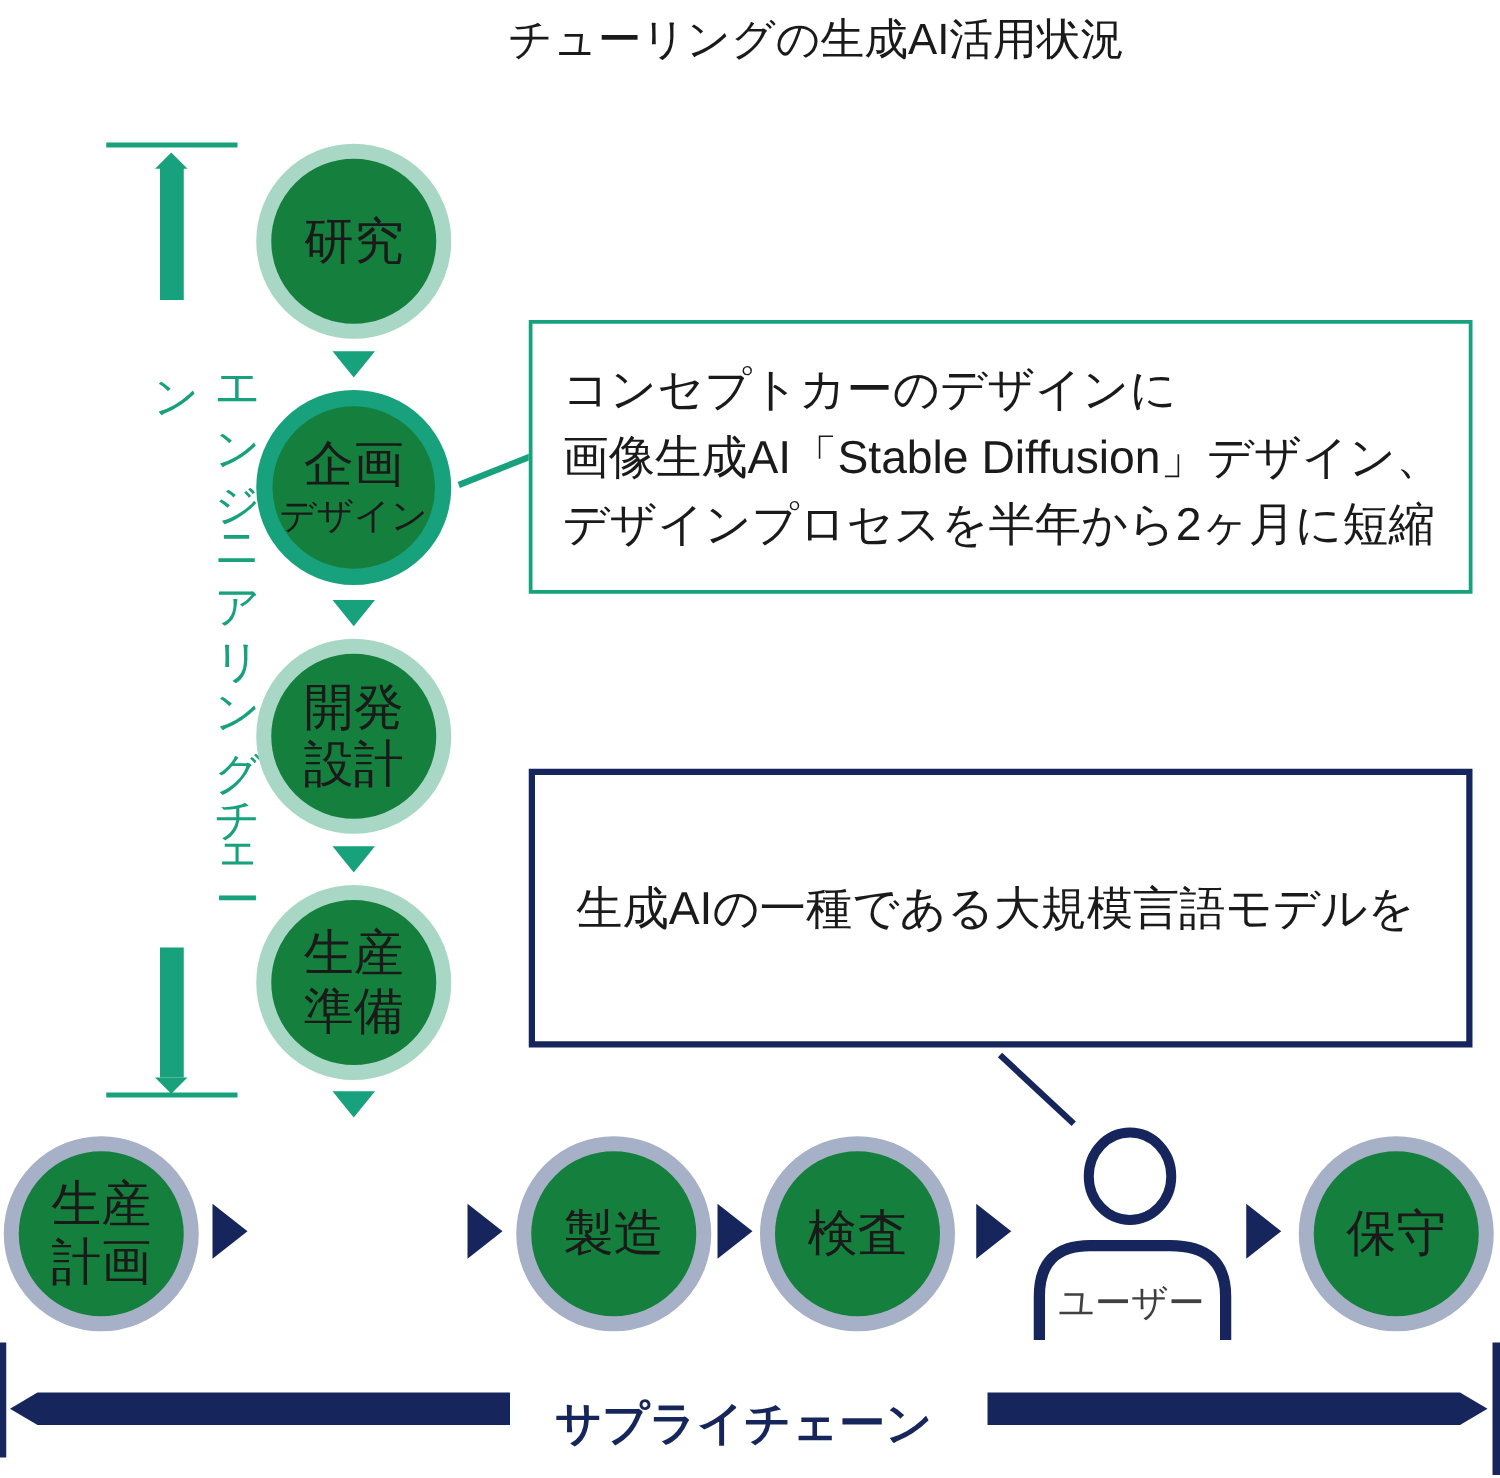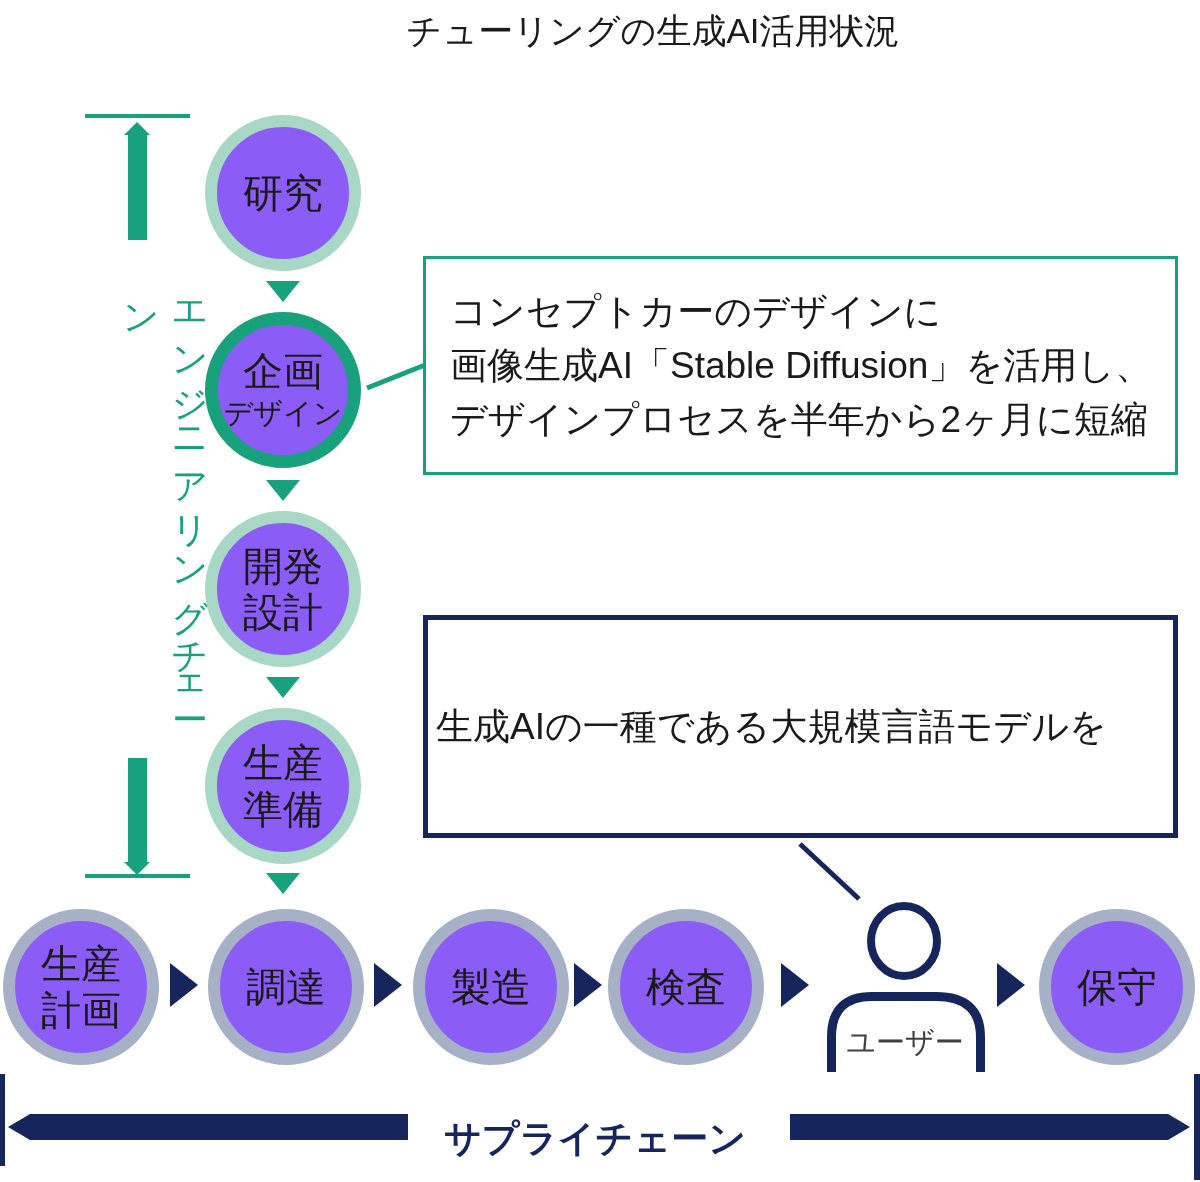--- a/index.html
+++ b/index.html
@@ -28,21 +28,21 @@
     border-left:13px solid transparent;border-right:13px solid transparent;
     border-top:13px solid var(--green);}
   .vlabel{
     position:absolute;left:116px;top:280px;height:445px;
     writing-mode:vertical-rl;text-orientation:mixed;
     font-size:36px;letter-spacing:1px;color:var(--green);
   }
   
   .circle{
     position:absolute;width:156px;height:156px;border-radius:50%;
-    background:#8b5cf6;box-sizing:border-box;
+    background:#15803d;box-sizing:border-box;
     display:flex;flex-direction:column;justify-content:center;align-items:center;
     text-align:center;
   }
   .ring-light{border:12px solid var(--green-light);}
   .ring-strong{border:13px solid var(--green);font-family:Liberation Serif, serif;}
   .ring-gray{border:12px solid var(--gray-blue);}
   .c-label{font-size:40px;line-height:46px;color:var(--ink);}
   .c-sublabel{font-size:29px;line-height:36px;color:var(--ink);}
   
   .v-arrow{position:absolute;left:266px;width:0;height:0;
@@ -51,21 +51,21 @@
   .h-arrow{position:absolute;top:963px;width:0;height:0;
     border-top:22px solid transparent;border-bottom:22px solid transparent;
     border-left:28px solid var(--navy);}
   
   .callout{
     position:absolute;left:423px;width:755px;background:#fff;box-sizing:border-box;
     display:flex;flex-direction:column;justify-content:center;
     font-size:37px;line-height:54px;color:var(--ink);
   }
   .callout.c-green{top:256px;height:219px;border:3px solid var(--green);padding-left:24px;}
-  .callout.c-navy{top:615px;height:223px;border:5px solid var(--navy);padding-left:8px;}
+  .callout.c-navy{top:615px;height:223px;border:5px solid var(--navy);padding-left:33px;}
   
   .user-label{
     position:absolute;left:835px;top:1023px;width:140px;text-align:center;
     font-size:29px;color:#404040;
   }
   .sc-label{
     position:absolute;left:440px;top:1114px;width:310px;text-align:center;
     font-size:37px;font-weight:600;color:var(--navy);
   }
   svg.overlay{position:absolute;left:0;top:0;pointer-events:none;}
@@ -118,36 +118,33 @@
   <div class="v-arrow" style="top:677px"></div>
 
   <div class="circle ring-light" style="left:205px;top:708px">
     <span class="c-label">生産</span>
     <span class="c-label">準備</span>
   </div>
   <div class="v-arrow" style="top:873px"></div>
 
   <div class="callout c-green">
     <div>コンセプトカーのデザインに</div>
-    <div>画像生成AI「Stable Diffusion」を活用し、</div>
+    <div>画像生成AI「Stable Diffusion」デザイン、</div>
     <div>デザインプロセスを半年から2ヶ月に短縮</div>
   </div>
   <div class="callout c-navy">
     <div>生成AIの一種である大規模言語モデルを</div>
   </div>
 
   <div class="circle ring-gray" style="left:3px;top:909px">
     <span class="c-label">生産</span>
     <span class="c-label">計画</span>
   </div>
   <div class="h-arrow" style="left:170px"></div>
 
-  <div class="circle ring-gray" style="left:208px;top:909px">
-    <span class="c-label">調達</span>
-  </div>
   <div class="h-arrow" style="left:374px"></div>
 
   <div class="circle ring-gray" style="left:413px;top:909px">
     <span class="c-label">製造</span>
   </div>
   <div class="h-arrow" style="left:574px"></div>
 
   <div class="circle ring-gray" style="left:608px;top:909px">
     <span class="c-label">検査</span>
   </div>

